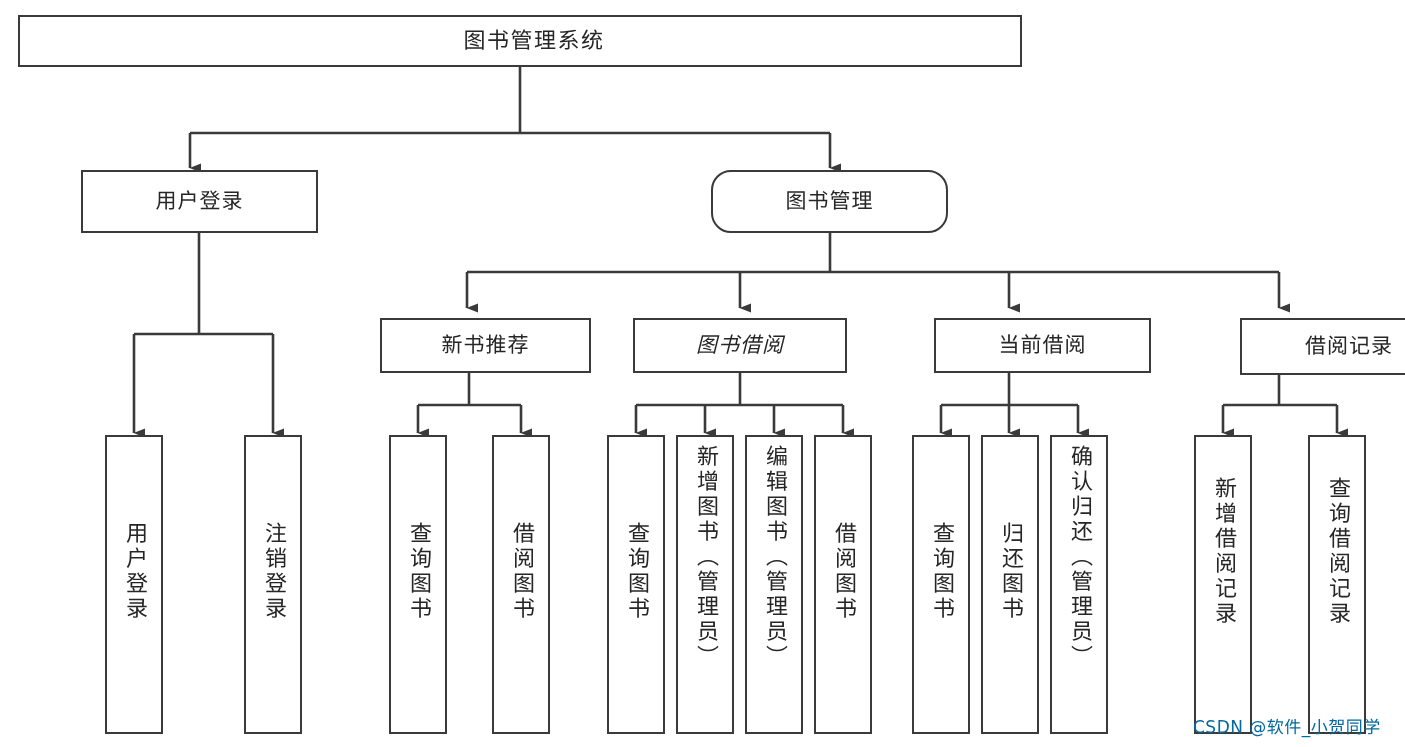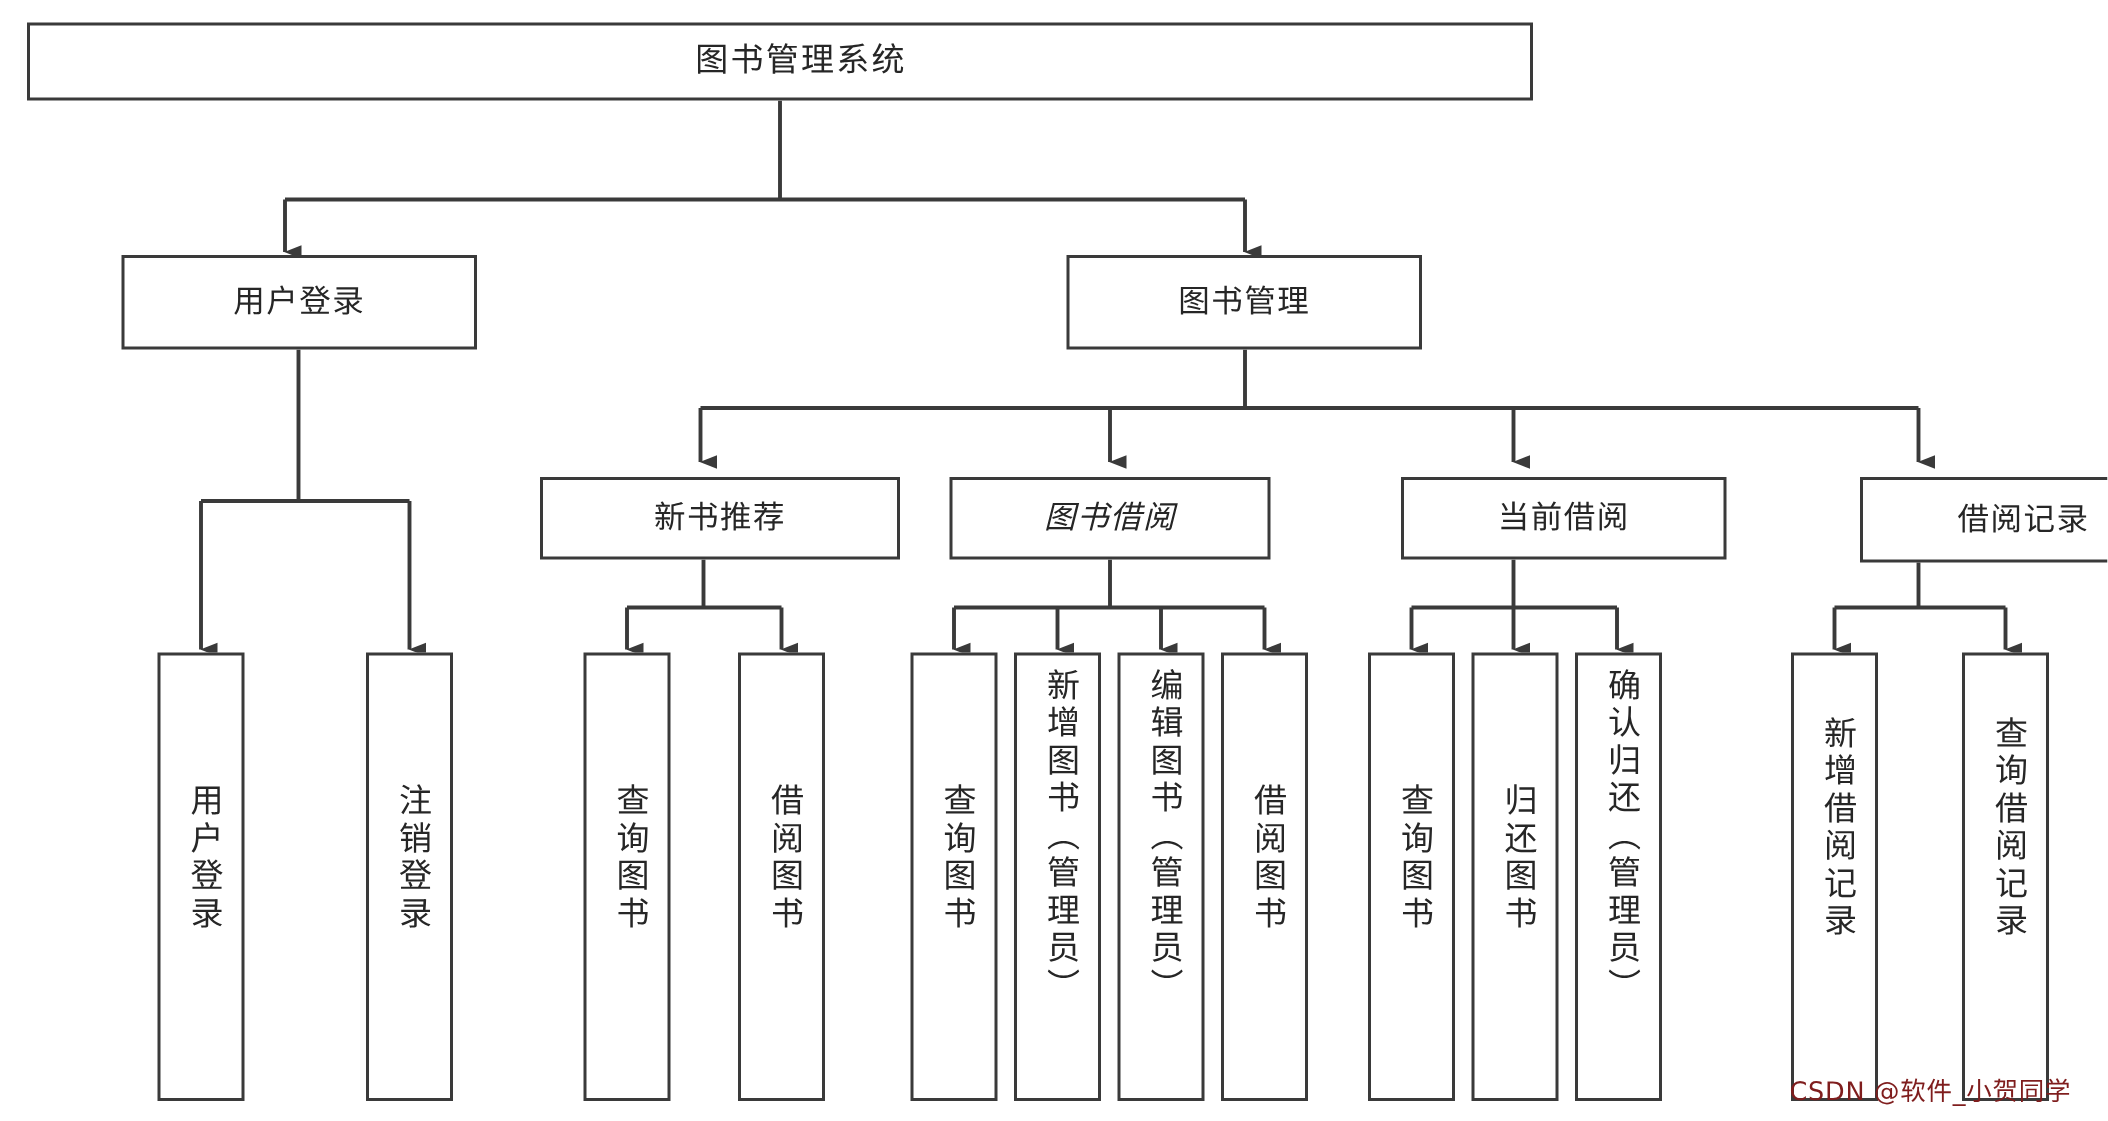--- a/index.html
+++ b/index.html
@@ -61,21 +61,21 @@
     writing-mode: vertical-rl;
     text-orientation: upright;
     font-size: 22px;
     letter-spacing: 3px;
     line-height: 1;
     white-space: nowrap;
   }
   .watermark {
     position: absolute;
     font-size: 17px;
-    color: #7f1d1d;
+    color: #0369a1;
     white-space: nowrap;
     letter-spacing: 0.5px;
   }
 </style>
 </head>
 <body>
 
 <div id="canvas">
 
   <svg id="edges" viewBox="0 0 1405 747" xmlns="http://www.w3.org/2000/svg">
@@ -131,25 +131,25 @@
   </svg>
 
   <div class="node h root" style="left:18px; top:15px; width:1004px; height:52px;padding-left:28px;">
     <span class="label">图书管理系统</span>
   </div>
 
   <div class="node h" style="left:81px; top:170px; width:237px; height:63px;">
     <span class="label">用户登录</span>
   </div>
 
-  <div class="node h" style="left:711px; top:170px; width:237px; height:63px;">
+  <div class="node h" style="left:711px; top:170px; width:237px; height:63px;border-radius:20px;">
     <span class="label">图书管理</span>
   </div>
 
-  <div class="node h" style="left:360px; top:318px; width:240px; height:55px;">
+  <div class="node h" style="left:380px; top:318px; width:211px; height:55px;">
     <span class="label">新书推荐</span>
   </div>
 
   <div class="node h" style="left:633px; top:318px; width:214px; height:55px;font-style:italic;">
     <span class="label">图书借阅</span>
   </div>
 
   <div class="node h" style="left:901px; top:318px; width:217px; height:55px;margin-left:33px;">
     <span class="label">当前借阅</span>
   </div>

